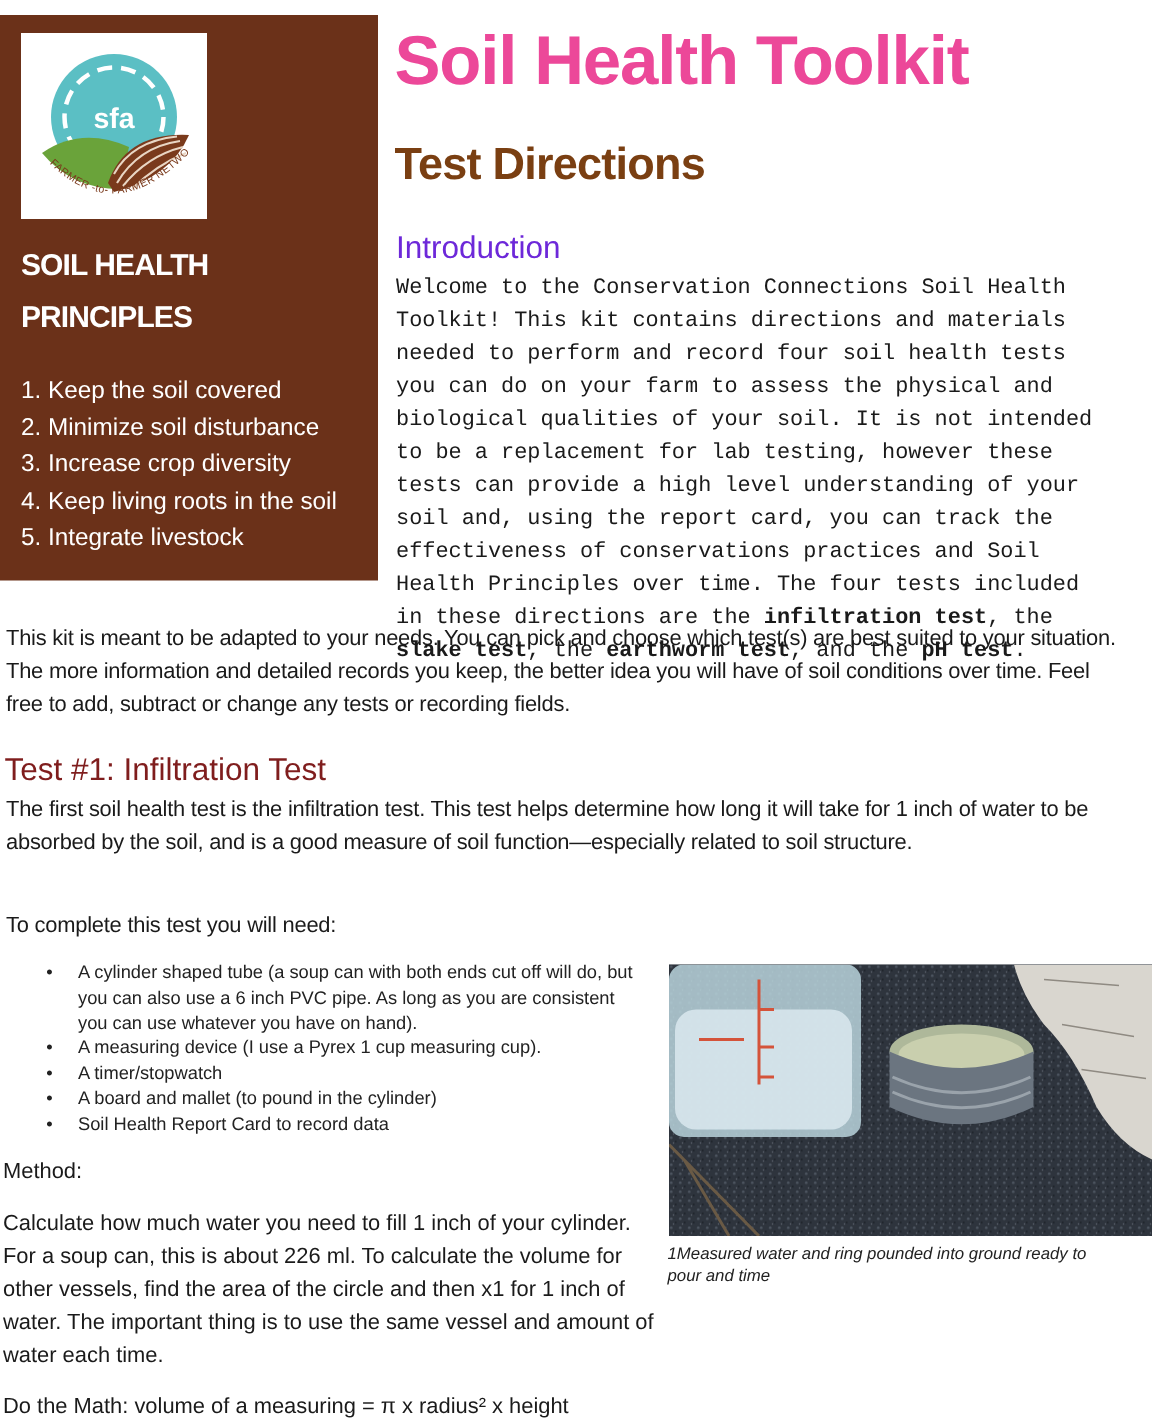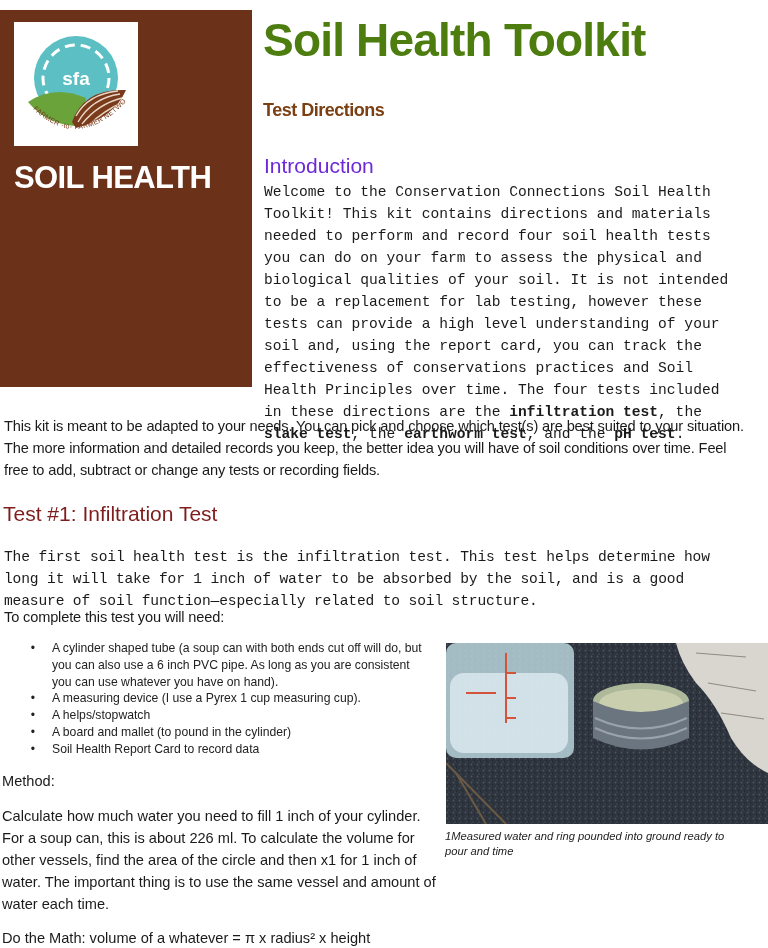--- a/index.html
+++ b/index.html
@@ -14,41 +14,41 @@
       position: absolute; left: 0; top: 10px; width: 252px; height: 377px;
       background: #6b3119;
     }
     .logo-box {
       position: absolute; left: 14px; top: 12px; width: 124px; height: 124px;
       background: #ffffff;
     }
     .logo-box svg { display: block; }
     .panel-title {
       position: absolute; left: 14px; top: 150px; margin: 0;
-      color: #ffffff; font-weight: bold; font-size: 31px; line-height: 35px;
+      color: #ffffff; font-weight: bold; font-size: 20px; line-height: 35px;
       letter-spacing: -0.6px;
       font-family: "Liberation Sans", sans-serif;
     }
     .principles {
       position: absolute; left: 14px; top: 238px; margin: 0; padding: 0;
       list-style: none; color: #ffffff; font-size: 16.2px; line-height: 24.5px;
       font-family: "Liberation Sans", sans-serif;
     }
     .principles li { white-space: nowrap; }
 
     
     .main-title {
       position: absolute; left: 263px; top: 10px; margin: 0;
       font-family: "Liberation Sans", sans-serif; font-weight: bold;
-      font-size: 46px; line-height: 60px; color: #4d7c0f; letter-spacing: -0.8px;
+      font-size: 46px; line-height: 60px; color: #ec4899; letter-spacing: -0.8px;
     }
     .sub-title {
       position: absolute; left: 263px; top: 92px; margin: 0;
       font-family: "Liberation Sans", sans-serif; font-weight: bold;
-      font-size: 18px; line-height: 36px; color: #7a3f12; letter-spacing: -0.5px;
+      font-size: 30px; line-height: 36px; color: #7a3f12; letter-spacing: -0.5px;
     }
     .intro-heading {
       position: absolute; left: 264px; top: 152px; margin: 0;
       font-family: "Liberation Sans", sans-serif; font-weight: normal;
       font-size: 21px; line-height: 28px; color: #6d28d9;
     }
     .intro-text {
       position: absolute; left: 264px; top: 181px; width: 470px; margin: 0;
       font-family: Liberation Mono, monospace;
       font-size: 14.6px; line-height: 22px; color: #1a1a1a;
@@ -59,21 +59,21 @@
       position: absolute; left: 4px; width: 740px; margin: 0;
       font-family: "Liberation Sans", sans-serif; font-size: 14.6px; line-height: 22px;
       color: #1a1a1a; letter-spacing: -0.15px;
     }
     .adapt-para { top: 415px; }
     .test1-heading {
       position: absolute; left: 3px; top: 500px; margin: 0;
       font-family: "Liberation Sans", sans-serif; font-weight: normal;
       font-size: 21px; line-height: 28px; color: #7f1d1d;
     }
-    .test1-para { top: 546px; font-family: Liberation Mono, monospace; }
+    .test1-para { top: 529px; }
     .need-para { top: 606px; }
 
     .needs-list {
       position: absolute; left: 28px; top: 640px; width: 400px; margin: 0; padding: 0;
       list-style: none; font-family: "Liberation Sans", sans-serif;
       font-size: 12.2px; line-height: 16.8px; color: #222;
     }
     .needs-list li { position: relative; padding-left: 24px; }
     .needs-list li .bullet {
       position: absolute; left: 0; top: 0; width: 10px; text-align: center;
@@ -121,46 +121,54 @@
       <path d="M68 102 Q84 82 108 76" fill="none" stroke="#e9d6c4" stroke-width="1.4"></path>
       <path d="M74 104 Q90 88 110 80" fill="none" stroke="#e9d6c4" stroke-width="1.4"></path>
       <path id="ringpath" d="M16 84 Q62 132 112 80" fill="none"></path>
       <text font-family="Liberation Sans, sans-serif" font-size="7" fill="#7a3a1c" letter-spacing="0.3">
         <textPath href="#ringpath" startOffset="4">FARMER -to- FARMER NETWORK®</textPath>
       </text>
     </svg>
   </div>
   <h2 class="panel-title">
     <span>SOIL HEALTH</span><br>
+    <span>PRINCIPLES</span>
   </h2>
+  <ol class="principles">
+    <li>1. Keep the soil covered</li>
+    <li>2. Minimize soil disturbance</li>
+    <li>3. Increase crop diversity</li>
+    <li>4. Keep living roots in the soil</li>
+    <li>5. Integrate livestock</li>
+  </ol>
 </aside>
 
 <h1 class="main-title">Soil Health Toolkit</h1>
 <h2 class="sub-title">Test Directions</h2>
 
 <h3 class="intro-heading">Introduction</h3>
 <p class="intro-text"><span>Welcome to the Conservation Connections Soil Health Toolkit! This kit contains directions and materials needed to perform and record four soil health tests you can do on your farm to assess the physical and biological qualities of your soil. It is not intended to be a replacement for lab testing, however these tests can provide a high level understanding of your soil and, using the report card, you can track the effectiveness of conservations practices and Soil Health Principles over time. The four tests included in these directions are the </span><b>infiltration test</b><span>, the </span><b>slake test</b><span>, the </span><b>earthworm test</b><span>, and the </span><b>pH test</b><span>.</span></p>
 
 <p class="full-para adapt-para">This kit is meant to be adapted to your needs. You can pick and choose which test(s) are best suited to your situation. The more information and detailed records you keep, the better idea you will have of soil conditions over time. Feel free to add, subtract or change any tests or recording fields.</p>
 
 <h3 class="test1-heading">Test #1: Infiltration Test</h3>
 <p class="full-para test1-para">The first soil health test is the infiltration test. This test helps determine how long it will take for 1 inch of water to be absorbed by the soil, and is a good measure of soil function—especially related to soil structure.</p>
 <p class="full-para need-para">To complete this test you will need:</p>
 
 <ul class="needs-list">
   <li><span class="bullet">•</span><span>A cylinder shaped tube (a soup can with both ends cut off will do, but you can also use a 6 inch PVC pipe. As long as you are consistent you can use whatever you have on hand).</span></li>
   <li><span class="bullet">•</span><span>A measuring device (I use a Pyrex 1 cup measuring cup).</span></li>
-  <li><span class="bullet">•</span><span>A helps/stopwatch</span></li>
+  <li><span class="bullet">•</span><span>A timer/stopwatch</span></li>
   <li><span class="bullet">•</span><span>A board and mallet (to pound in the cylinder)</span></li>
   <li><span class="bullet">•</span><span>Soil Health Report Card to record data</span></li>
 </ul>
 
 <p class="method-label">Method:</p>
 <p class="method-text">Calculate how much water you need to fill 1 inch of your cylinder. For a soup can, this is about 226 ml. To calculate the volume for other vessels, find the area of the circle and then x1 for 1 inch of water. The important thing is to use the same vessel and amount of water each time.</p>
-<p class="math-line">Do the Math: volume of a whatever = π x radius² x height</p>
+<p class="math-line">Do the Math: volume of a measuring = π x radius² x height</p>
 
 <figure class="photo" style="margin:0;" title="Measuring cup of water next to a tin can ring pressed into dark soil">
   <svg width="322" height="181" viewBox="0 0 322 181">
     <defs>
       <pattern id="soil" width="6" height="6" patternUnits="userSpaceOnUse">
         <rect width="6" height="6" fill="#2e343d"></rect>
         <circle cx="1.5" cy="1.5" r="0.9" fill="#4d5560"></circle>
         <circle cx="4.5" cy="4" r="0.7" fill="#1f242b"></circle>
         <circle cx="3" cy="5" r="0.5" fill="#5e6670"></circle>
       </pattern>

